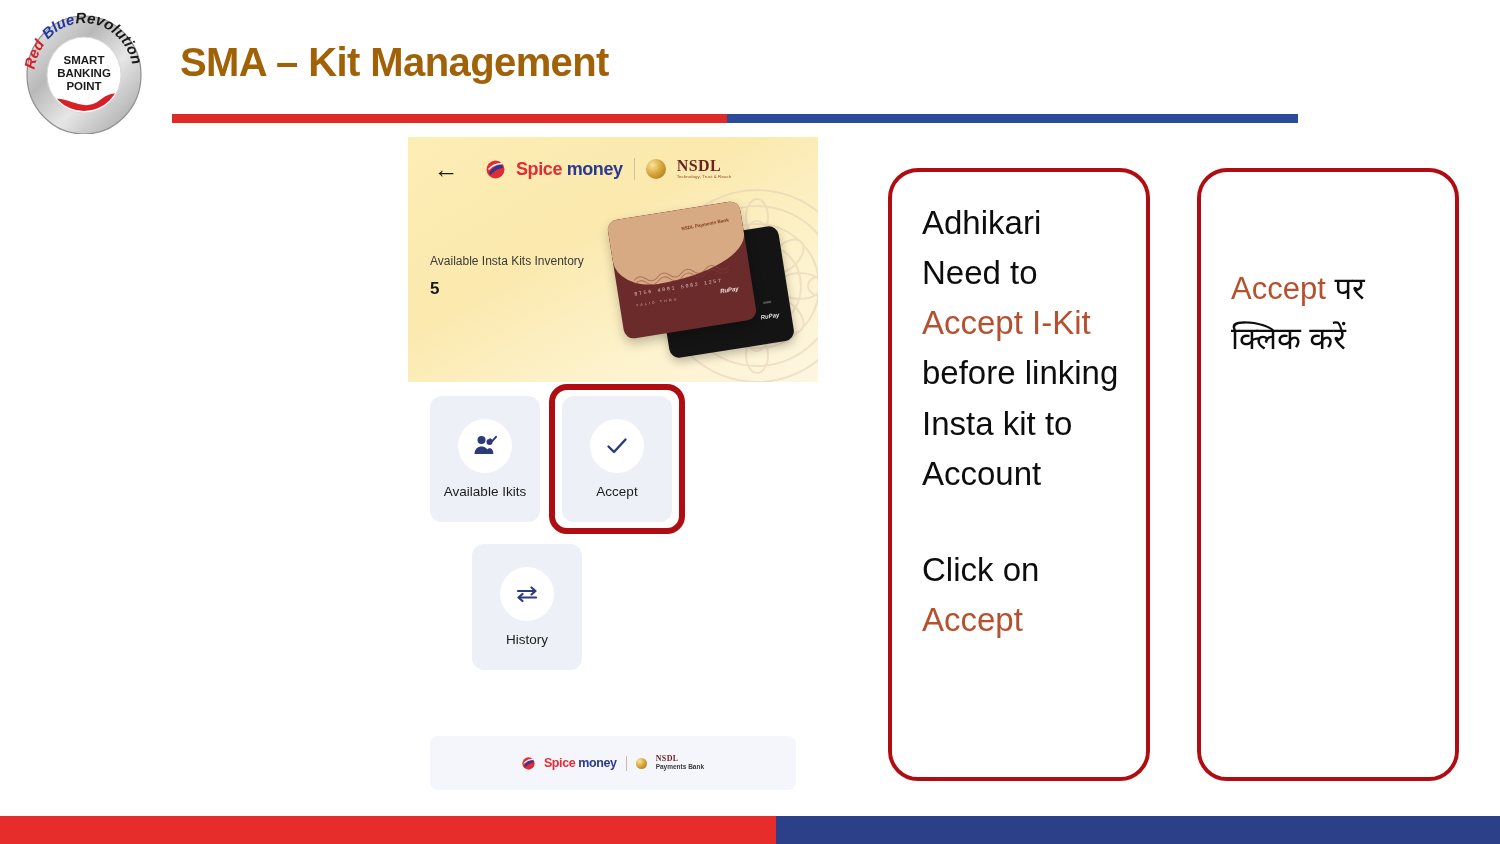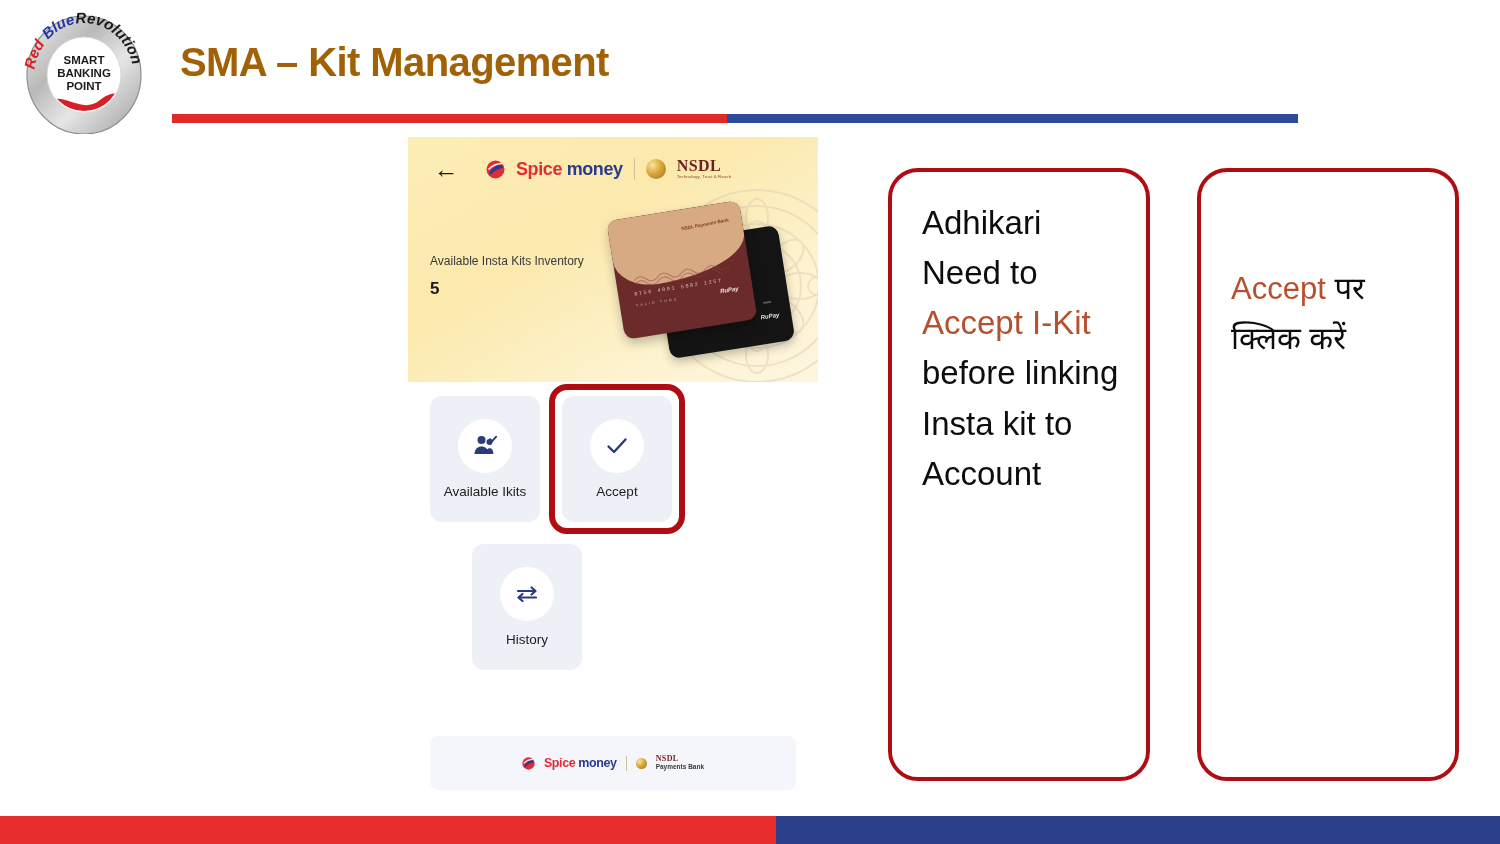--- a/index.html
+++ b/index.html
@@ -332,20 +332,21 @@
         <span class="n1">NSDL</span>
         <span class="n2">Payments Bank</span>
       </span>
     </div>
   </div>
 </div>
 
 <div class="callout" id="callout-en">
   <p><span>Adhikari Need to </span><span class="accent">Accept I-Kit</span><span> before linking Insta kit to Account</span></p>
   <div class="para-gap"></div>
+  <p><span>Click on </span><span class="accent">Accept</span></p>
 </div>
 
 <div class="callout" id="callout-hi">
   <div class="para-gap"></div>
   <p><span class="accent">Accept</span><span> पर क्लिक करें</span></p>
 </div>
 
 <div id="footer-bar">
   <div class="seg-red"></div>
   <div class="seg-blue"></div>

